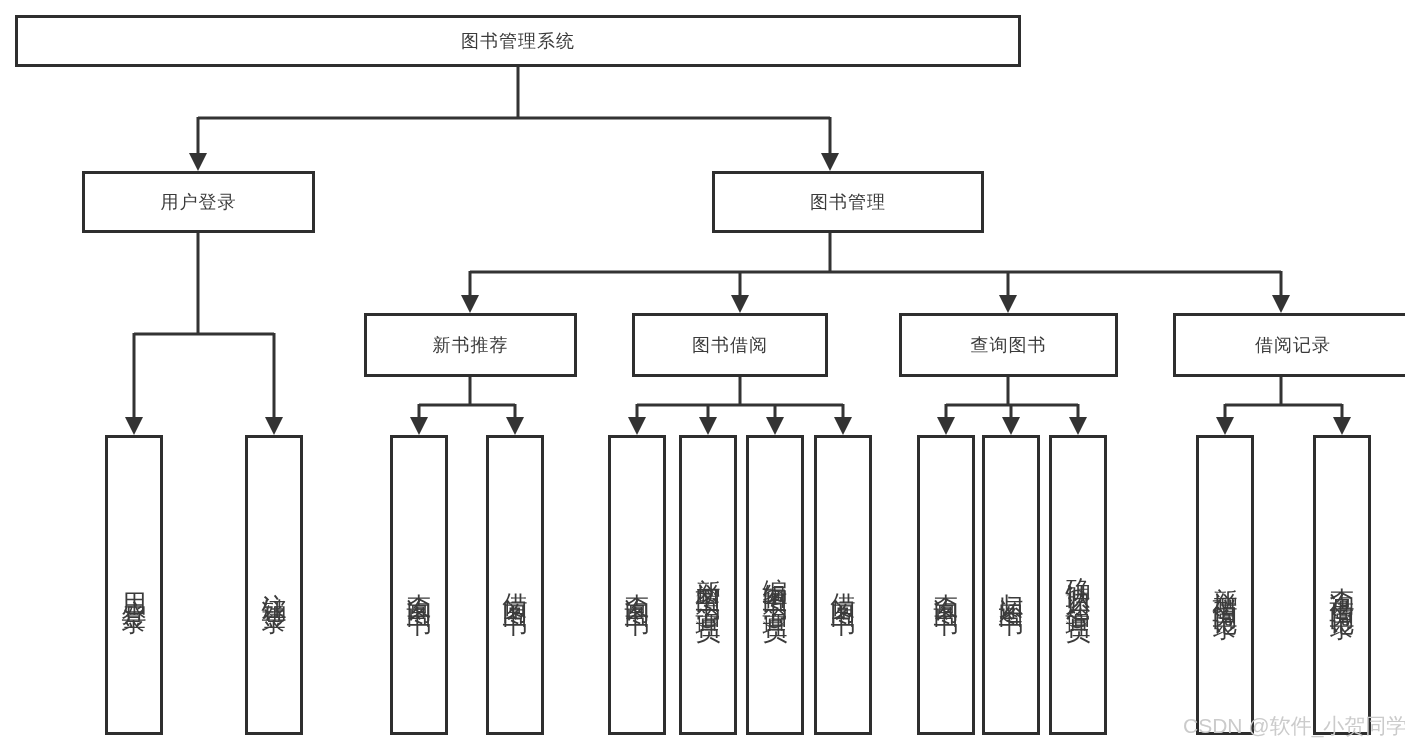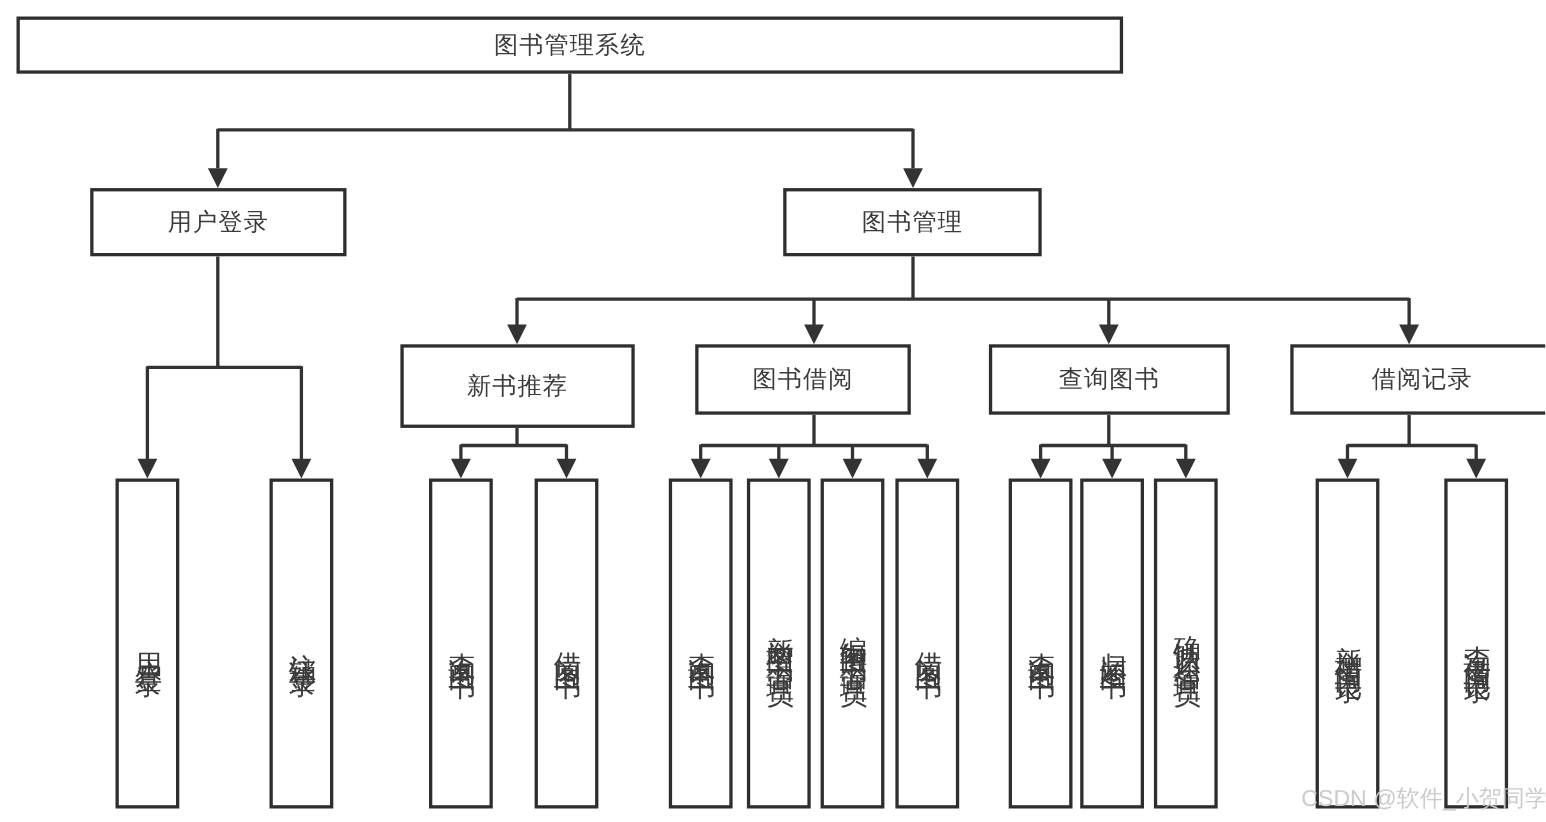--- a/index.html
+++ b/index.html
@@ -34,21 +34,21 @@
     position: absolute;
     box-sizing: border-box;
     background: #ffffff;
     border: 3px solid #2e2e2e;
     display: flex;
     align-items: center;
     justify-content: center;
     color: #3b3b3b;
   }
   .node.h span {
-    font-size: 22px;
+    font-size: 18px;
     letter-spacing: 1px;
     white-space: nowrap;
   }
   .node.v span {
     writing-mode: vertical-rl;
     text-orientation: mixed;
     font-size: 25px;
     line-height: 1;
     letter-spacing: 6px;
   }
@@ -117,25 +117,25 @@
     </g>
   </svg>
 
   <div class="node h" style="left:15px; top:15px; width:1006px; height:52px">
     <span>图书管理系统</span>
   </div>
 
   <div class="node h" style="left:82px; top:171px; width:233px; height:62px">
     <span>用户登录</span>
   </div>
-  <div class="node h" style="left:712px; top:171px; width:235px; height:62px">
+  <div class="node h" style="left:712px; top:171px; width:272px; height:62px">
     <span>图书管理</span>
   </div>
 
-  <div class="node h" style="left:364px; top:313px; width:213px; height:76px">
+  <div class="node h" style="left:364px; top:313px; width:213px; height:64px">
     <span>新书推荐</span>
   </div>
   <div class="node h" style="left:632px; top:313px; width:196px; height:64px">
     <span>图书借阅</span>
   </div>
   <div class="node h" style="left:899px; top:313px; width:219px; height:64px">
     <span>查询图书</span>
   </div>
   <div class="node h" style="left:1173px; top:313px; width:240px; height:64px">
     <span>借阅记录</span>

